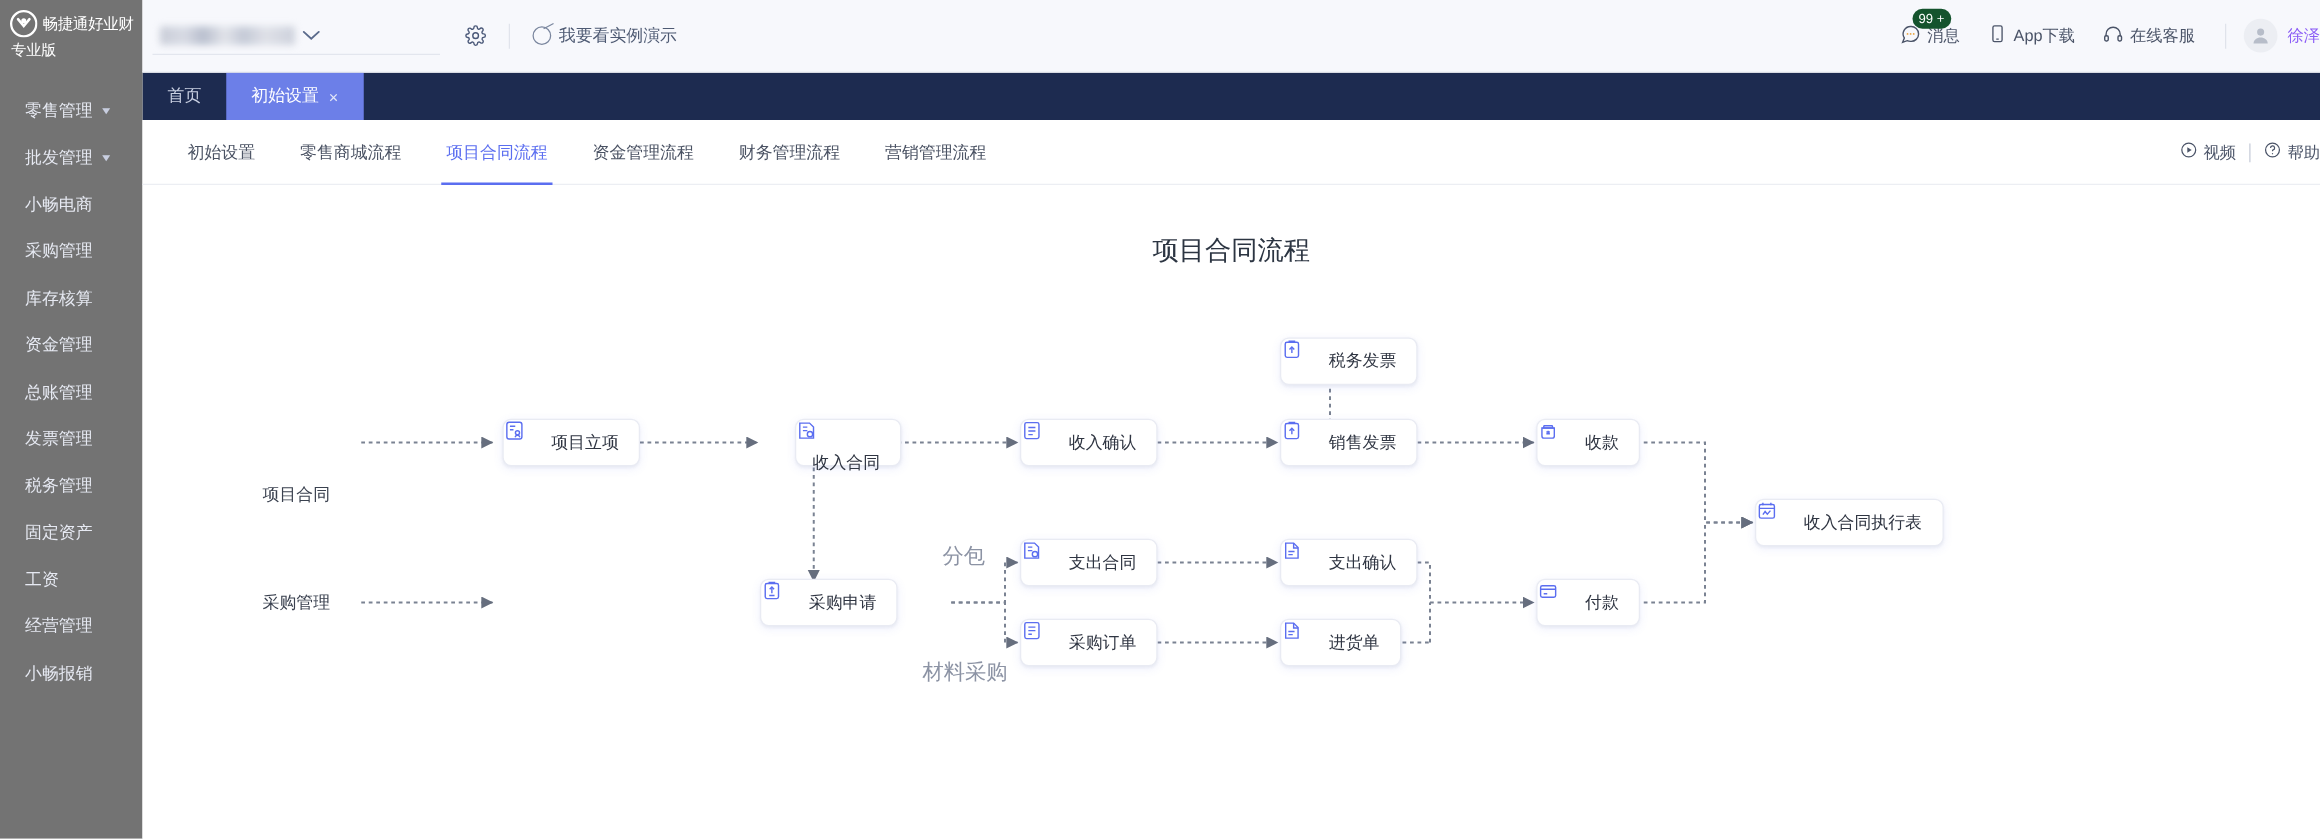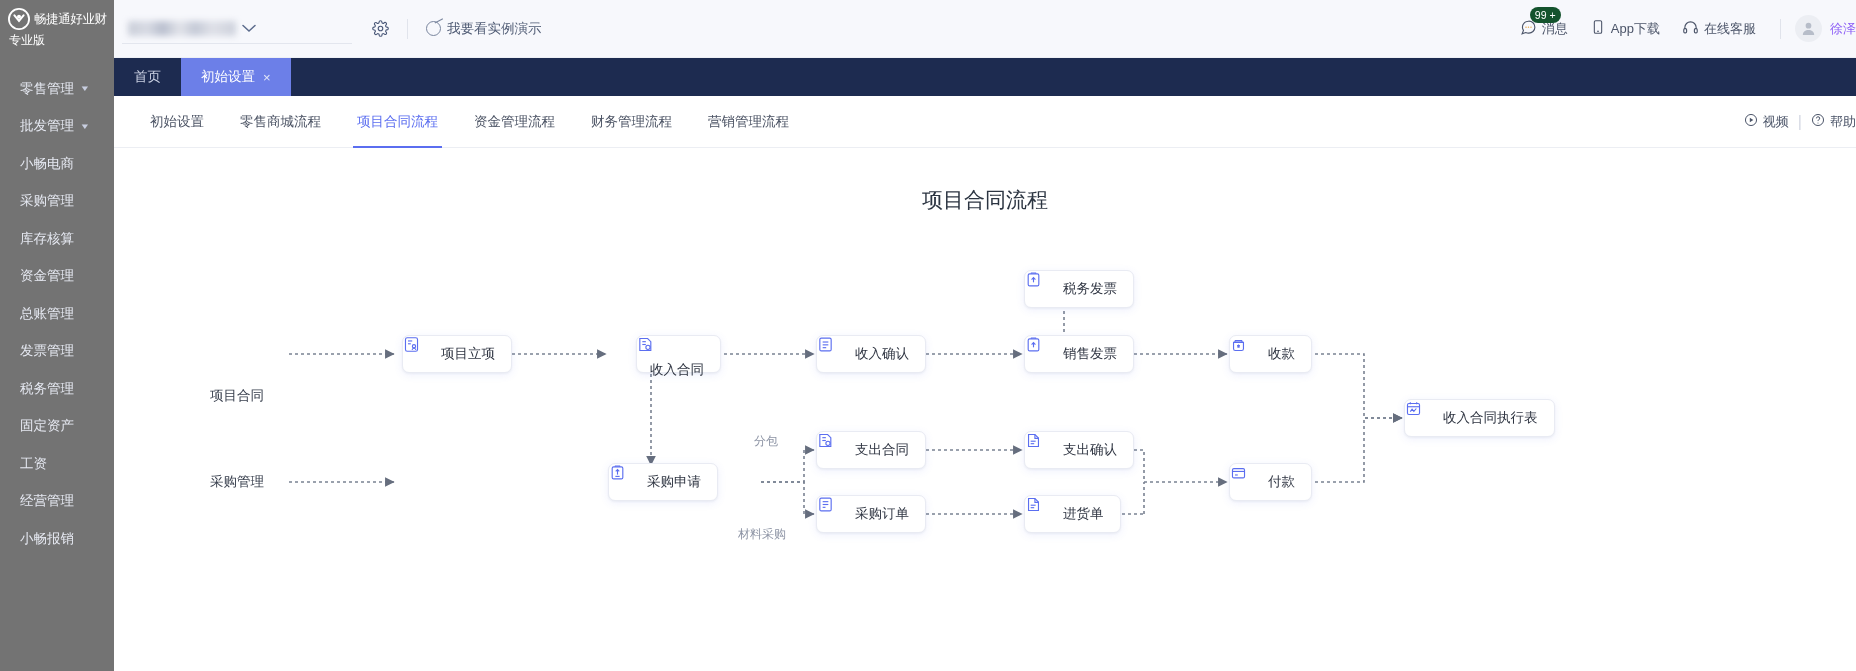--- a/index.html
+++ b/index.html
@@ -149,21 +149,21 @@
     box-shadow: 0 2px 8px rgba(91,110,240,0.10), 0 1px 2px rgba(40,50,80,0.05);
     font-size: 13.5px; color: #2f3542;
     white-space: nowrap;
     cursor: pointer;
   }
   .node .ico { width: 17px; height: 17px; flex: 0 0 17px; display:flex; }
   .rowlabel {
     position: absolute; font-size: 13.5px; color: #3a414f; white-space: nowrap;
   }
   .edgelabel {
-    position: absolute; font-size: 12px; color: #8c93a4; white-space: nowrap;
+    position: absolute; font-size: 17px; color: #8c93a4; white-space: nowrap;
   }
 </style>
 </head>
 <body>
 
 <div class="app">
 
   <aside class="sidebar">
     <div class="brand">
       <div class="brand-row">

